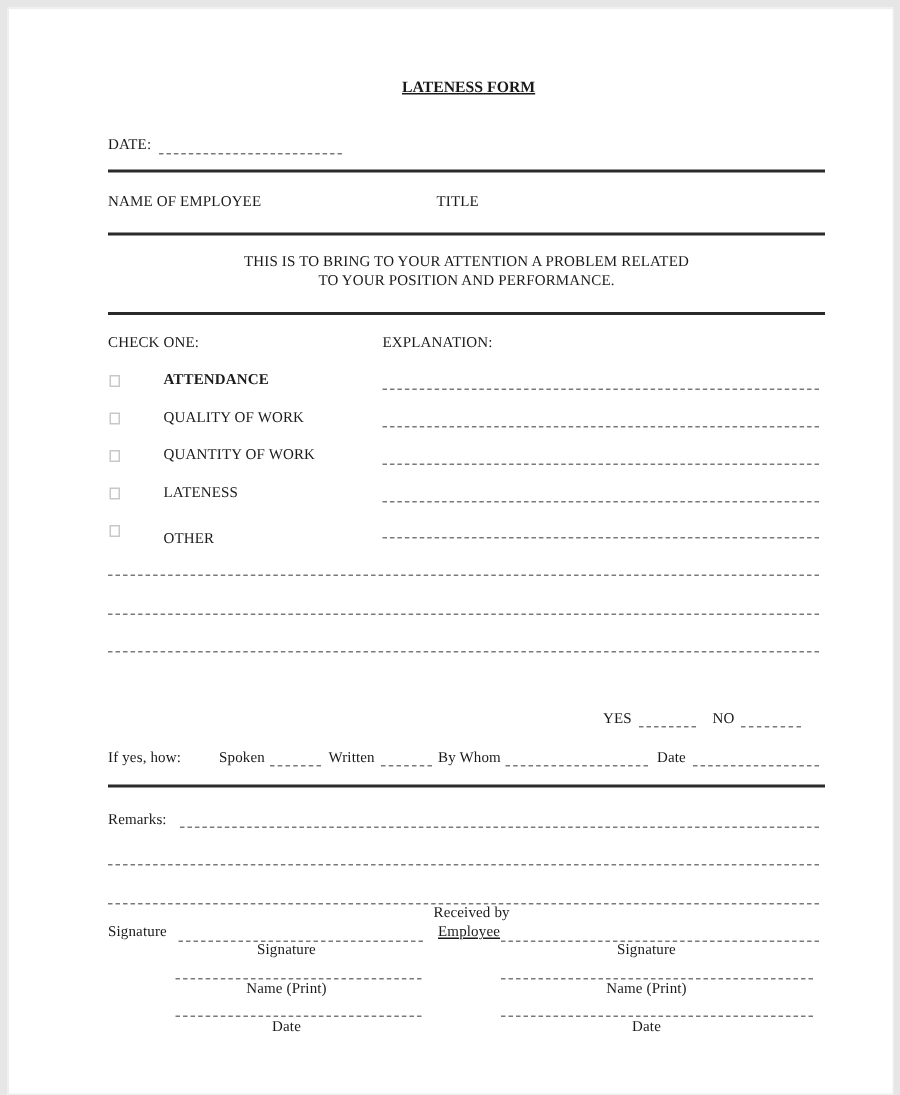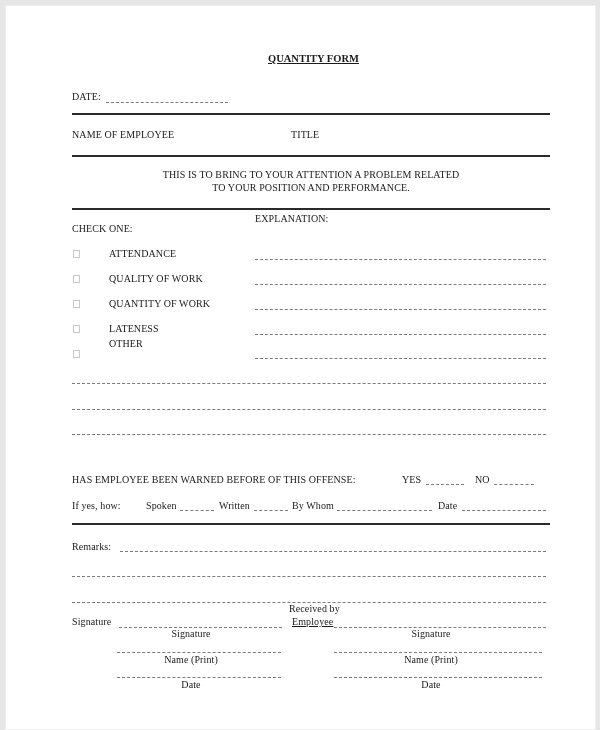--- a/index.html
+++ b/index.html
@@ -21,67 +21,66 @@
   .cbox {
     position:absolute; width:5px; height:6px; border:1px solid #c8c8c8; background:#fff;
   }
   .center { text-align:center; }
 </style>
 </head>
 <body>
 
 <div class="page">
 
-  <div class="abs title" style="left:262px; top:47px;">QUANTITY FORM</div>
+  <div class="abs title" style="left:262px; top:47px;">LATENESS FORM</div>
 
   <div class="abs t" style="left:66px; top:85px;">DATE:</div>
   <div class="line" style="left:100px; top:96px; width:122px;"></div>
 
   <div class="rule" style="left:66px; top:107px; width:478px;"></div>
 
   <div class="abs t" style="left:66px; top:123px;">NAME OF EMPLOYEE</div>
   <div class="abs t" style="left:285px; top:123px;">TITLE</div>
   <div class="abs" style="left:66px; top:136px; width:210px; height:14px;"></div>
   <div class="abs" style="left:285px; top:136px; width:259px; height:14px;"></div>
 
   <div class="rule" style="left:66px; top:149px; width:478px;"></div>
 
   <div class="abs t center" style="left:66px; top:163px; width:478px;">THIS IS TO BRING TO YOUR ATTENTION A PROBLEM RELATED</div>
   <div class="abs t center" style="left:66px; top:176px; width:478px;">TO YOUR POSITION AND PERFORMANCE.</div>
 
   <div class="rule" style="left:66px; top:202px; width:478px;"></div>
 
   <div class="abs t" style="left:66px; top:217px;">CHECK ONE:</div>
-  <div class="abs t" style="left:249px; top:207px;">EXPLANATION:</div>
+  <div class="abs t" style="left:249px; top:217px;">EXPLANATION:</div>
 
   <div class="cbox" style="left:67px; top:244px;"></div>
-  <div class="abs t" style="left:103px; top:242px;">ATTENDANCE</div>
+  <div class="abs t" style="left:103px; top:242px;font-weight:bold;">ATTENDANCE</div>
   <div class="line" style="left:249px; top:253px; width:291px;"></div>
 
   <div class="cbox" style="left:67px; top:269px;"></div>
   <div class="abs t" style="left:103px; top:267px;">QUALITY OF WORK</div>
   <div class="line" style="left:249px; top:278px; width:291px;"></div>
 
   <div class="cbox" style="left:67px; top:294px;"></div>
   <div class="abs t" style="left:103px; top:292px;">QUANTITY OF WORK</div>
   <div class="line" style="left:249px; top:303px; width:291px;"></div>
 
   <div class="cbox" style="left:67px; top:319px;"></div>
   <div class="abs t" style="left:103px; top:317px;">LATENESS</div>
   <div class="line" style="left:249px; top:328px; width:291px;"></div>
 
   <div class="cbox" style="left:67px; top:344px;"></div>
-  <div class="abs t" style="left:103px; top:332px;">OTHER</div>
+  <div class="abs t" style="left:103px; top:348px;">OTHER</div>
   <div class="line" style="left:249px; top:352px; width:291px;"></div>
 
   <div class="line" style="left:66px; top:377px; width:474px;"></div>
   <div class="line" style="left:66px; top:403px; width:474px;"></div>
   <div class="line" style="left:66px; top:428px; width:474px;"></div>
 
-  <div class="abs t" style="left:66px; top:468px;">HAS EMPLOYEE BEEN WARNED BEFORE OF THIS OFFENSE:</div>
   <div class="abs t" style="left:396px; top:468px;">YES</div>
   <div class="line" style="left:420px; top:478px; width:38px;"></div>
   <div class="abs t" style="left:469px; top:468px;">NO</div>
   <div class="line" style="left:488px; top:478px; width:40px;"></div>
 
   <div class="abs t" style="left:66px; top:494px;">If yes, how:</div>
   <div class="abs t" style="left:140px; top:494px;">Spoken</div>
   <div class="line" style="left:174px; top:504px; width:34px;"></div>
   <div class="abs t" style="left:213px; top:494px;text-align:right;">Written</div>
   <div class="line" style="left:248px; top:504px; width:34px;"></div>

